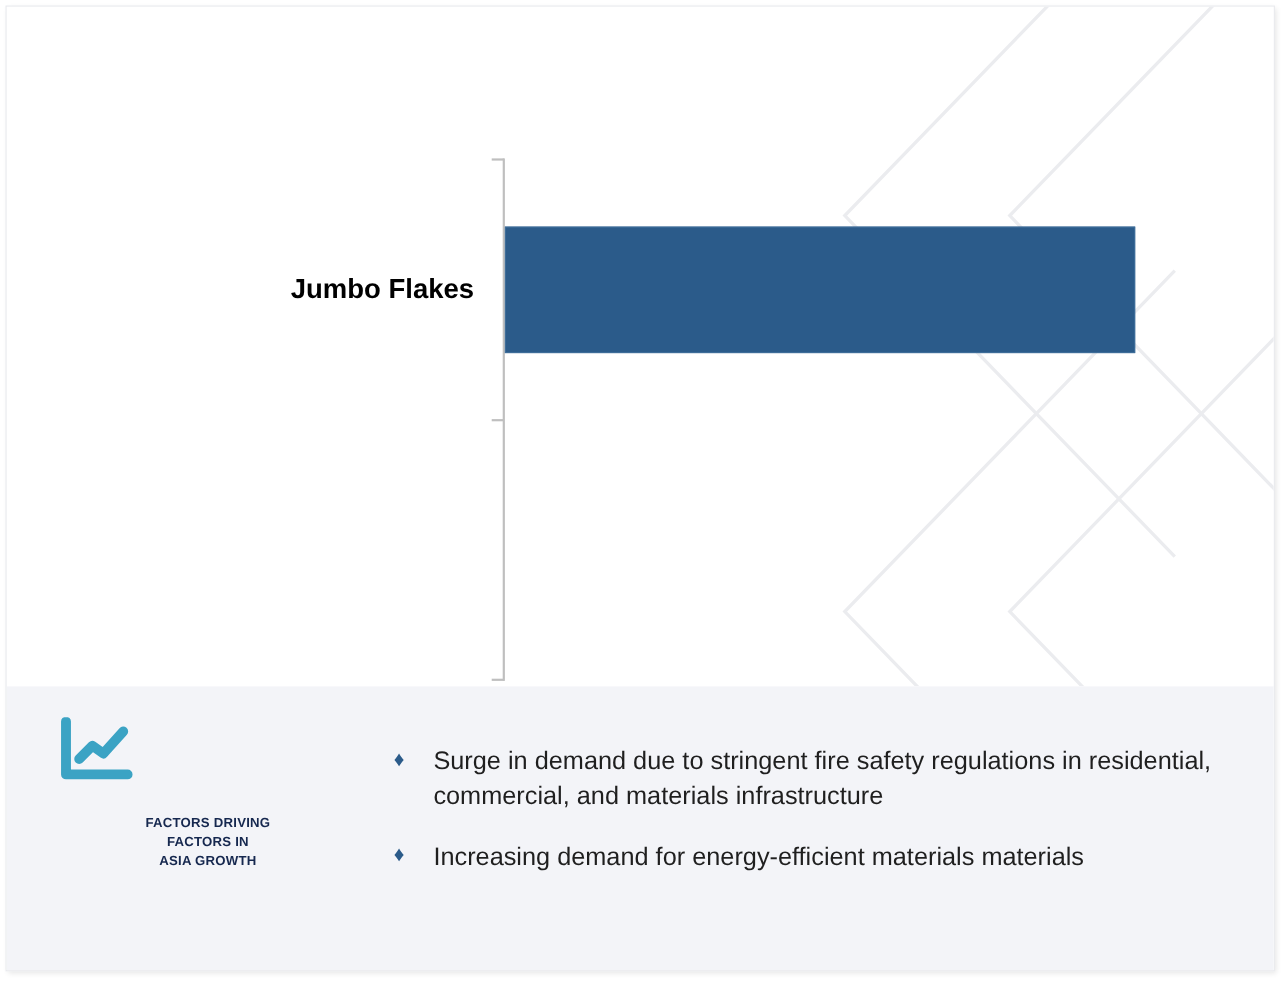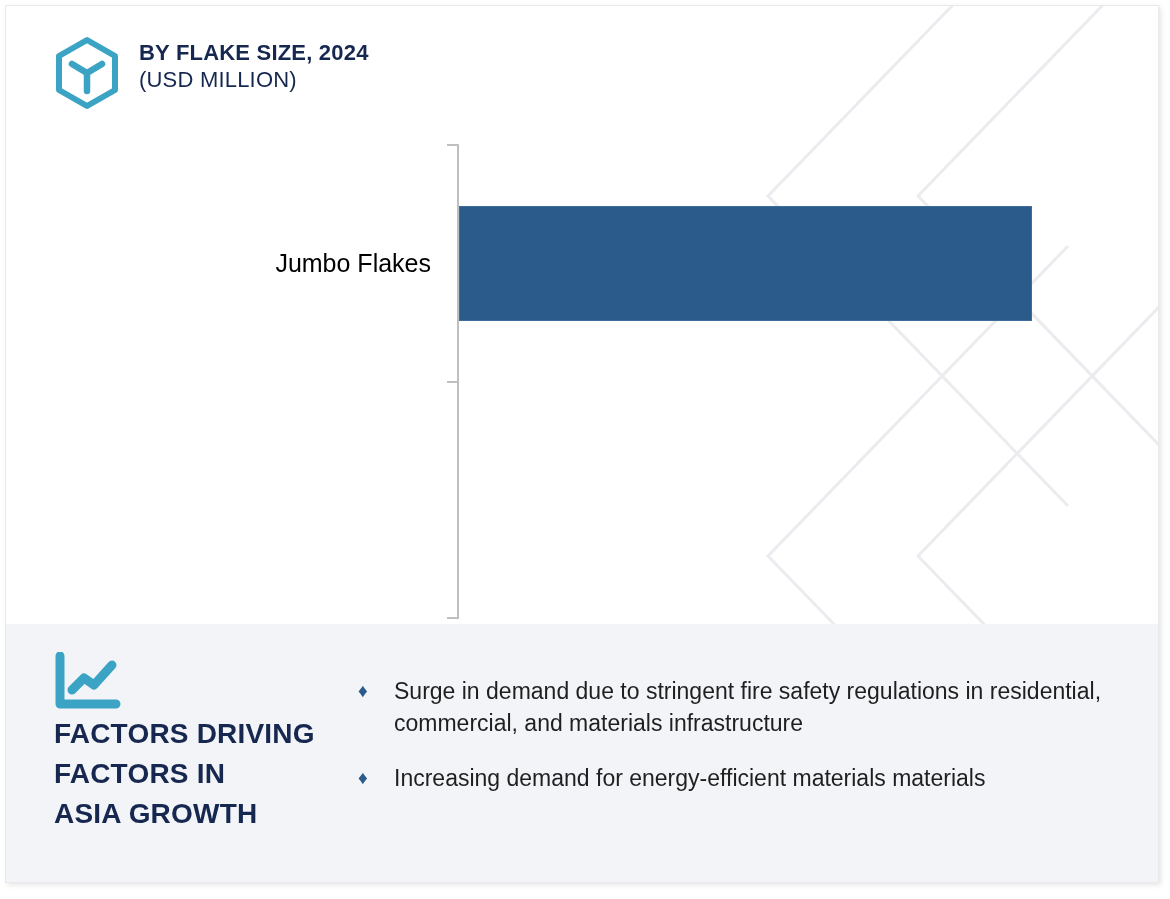--- a/index.html
+++ b/index.html
@@ -93,21 +93,21 @@
   .tick.t1 { top: 245px; }
   .tick.t2 { top: 481px; }
 
   .bar-row {
     position: absolute;
     left: 0;
     width: 1152px;
     display: flex;
     align-items: center;
   }
-  .bar-row.r0 { top: 70px; height: 115px; }
+  .bar-row.r0 { top: 70px; height: 115px; font-weight: bold; }
   .bar-row.r1 { top: 306px; height: 119px; }
 
   .cat-label {
     position: absolute;
     right: 727px;           
     text-align: right;
     font-size: 25px;
     color: #000000;
     white-space: nowrap;
     line-height: 1;
@@ -135,25 +135,27 @@
     background: #f3f4f8;
   }
   .panel-left {
     position: absolute;
     left: 48px;
     top: 28px;
     width: 270px;
   }
   .trend-icon { width: 68px; height: 62px; display: block; }
   .panel-title {
-    font-size: 28px;
+    margin-top: 26px;
+    font-size: 12px;
     font-weight: bold;
     color: #16284f;
     line-height: 1.42;
     letter-spacing: 0.2px;
+    text-align: center;
   }
   .panel-title span { display: block; }
 
   .bullets {
     position: absolute;
     left: 352px;
     top: 52px;
     width: 800px;
   }
   .bullet {
@@ -184,34 +186,20 @@
     <svg width="420" height="618" viewBox="0 0 420 618" fill="none">
       <g stroke="#ebecef" stroke-width="3" fill="none">
         <path d="M 330 -120 L 30 190 L 330 500"></path>
         <path d="M 480 -120 L 180 190 L 480 500"></path>
         <path d="M 330 240 L 30 550 L 330 860"></path>
         <path d="M 480 240 L 180 550 L 480 860"></path>
       </g>
     </svg>
   </div>
 
-  <div class="header">
-    <span class="hex-icon">
-      <svg width="72" height="74" viewBox="0 0 72 74" fill="none">
-        <path d="M36 4 L64 20 L64 54 L36 70 L8 54 L8 20 Z" stroke="#3ba3c4" stroke-width="6" stroke-linejoin="round" fill="none"></path>
-        <path d="M36 37 L36 55" stroke="#3ba3c4" stroke-width="6.5" stroke-linecap="round"></path>
-        <path d="M36 37 L21 28" stroke="#3ba3c4" stroke-width="6.5" stroke-linecap="round"></path>
-        <path d="M36 37 L51 28" stroke="#3ba3c4" stroke-width="6.5" stroke-linecap="round"></path>
-      </svg>
-    </span>
-    <div class="header-text">
-      <div class="title-line1">BY FLAKE SIZE, 2024</div>
-      <div class="title-line2">(USD MILLION)</div>
-    </div>
-  </div>
 
   <div class="chart">
 
     <div class="axis"></div>
     <div class="tick t0"></div>
     <div class="tick t1"></div>
     <div class="tick t2"></div>
 
     <div class="bar-row r0">
       <div class="cat-label">Jumbo Flakes</div>

